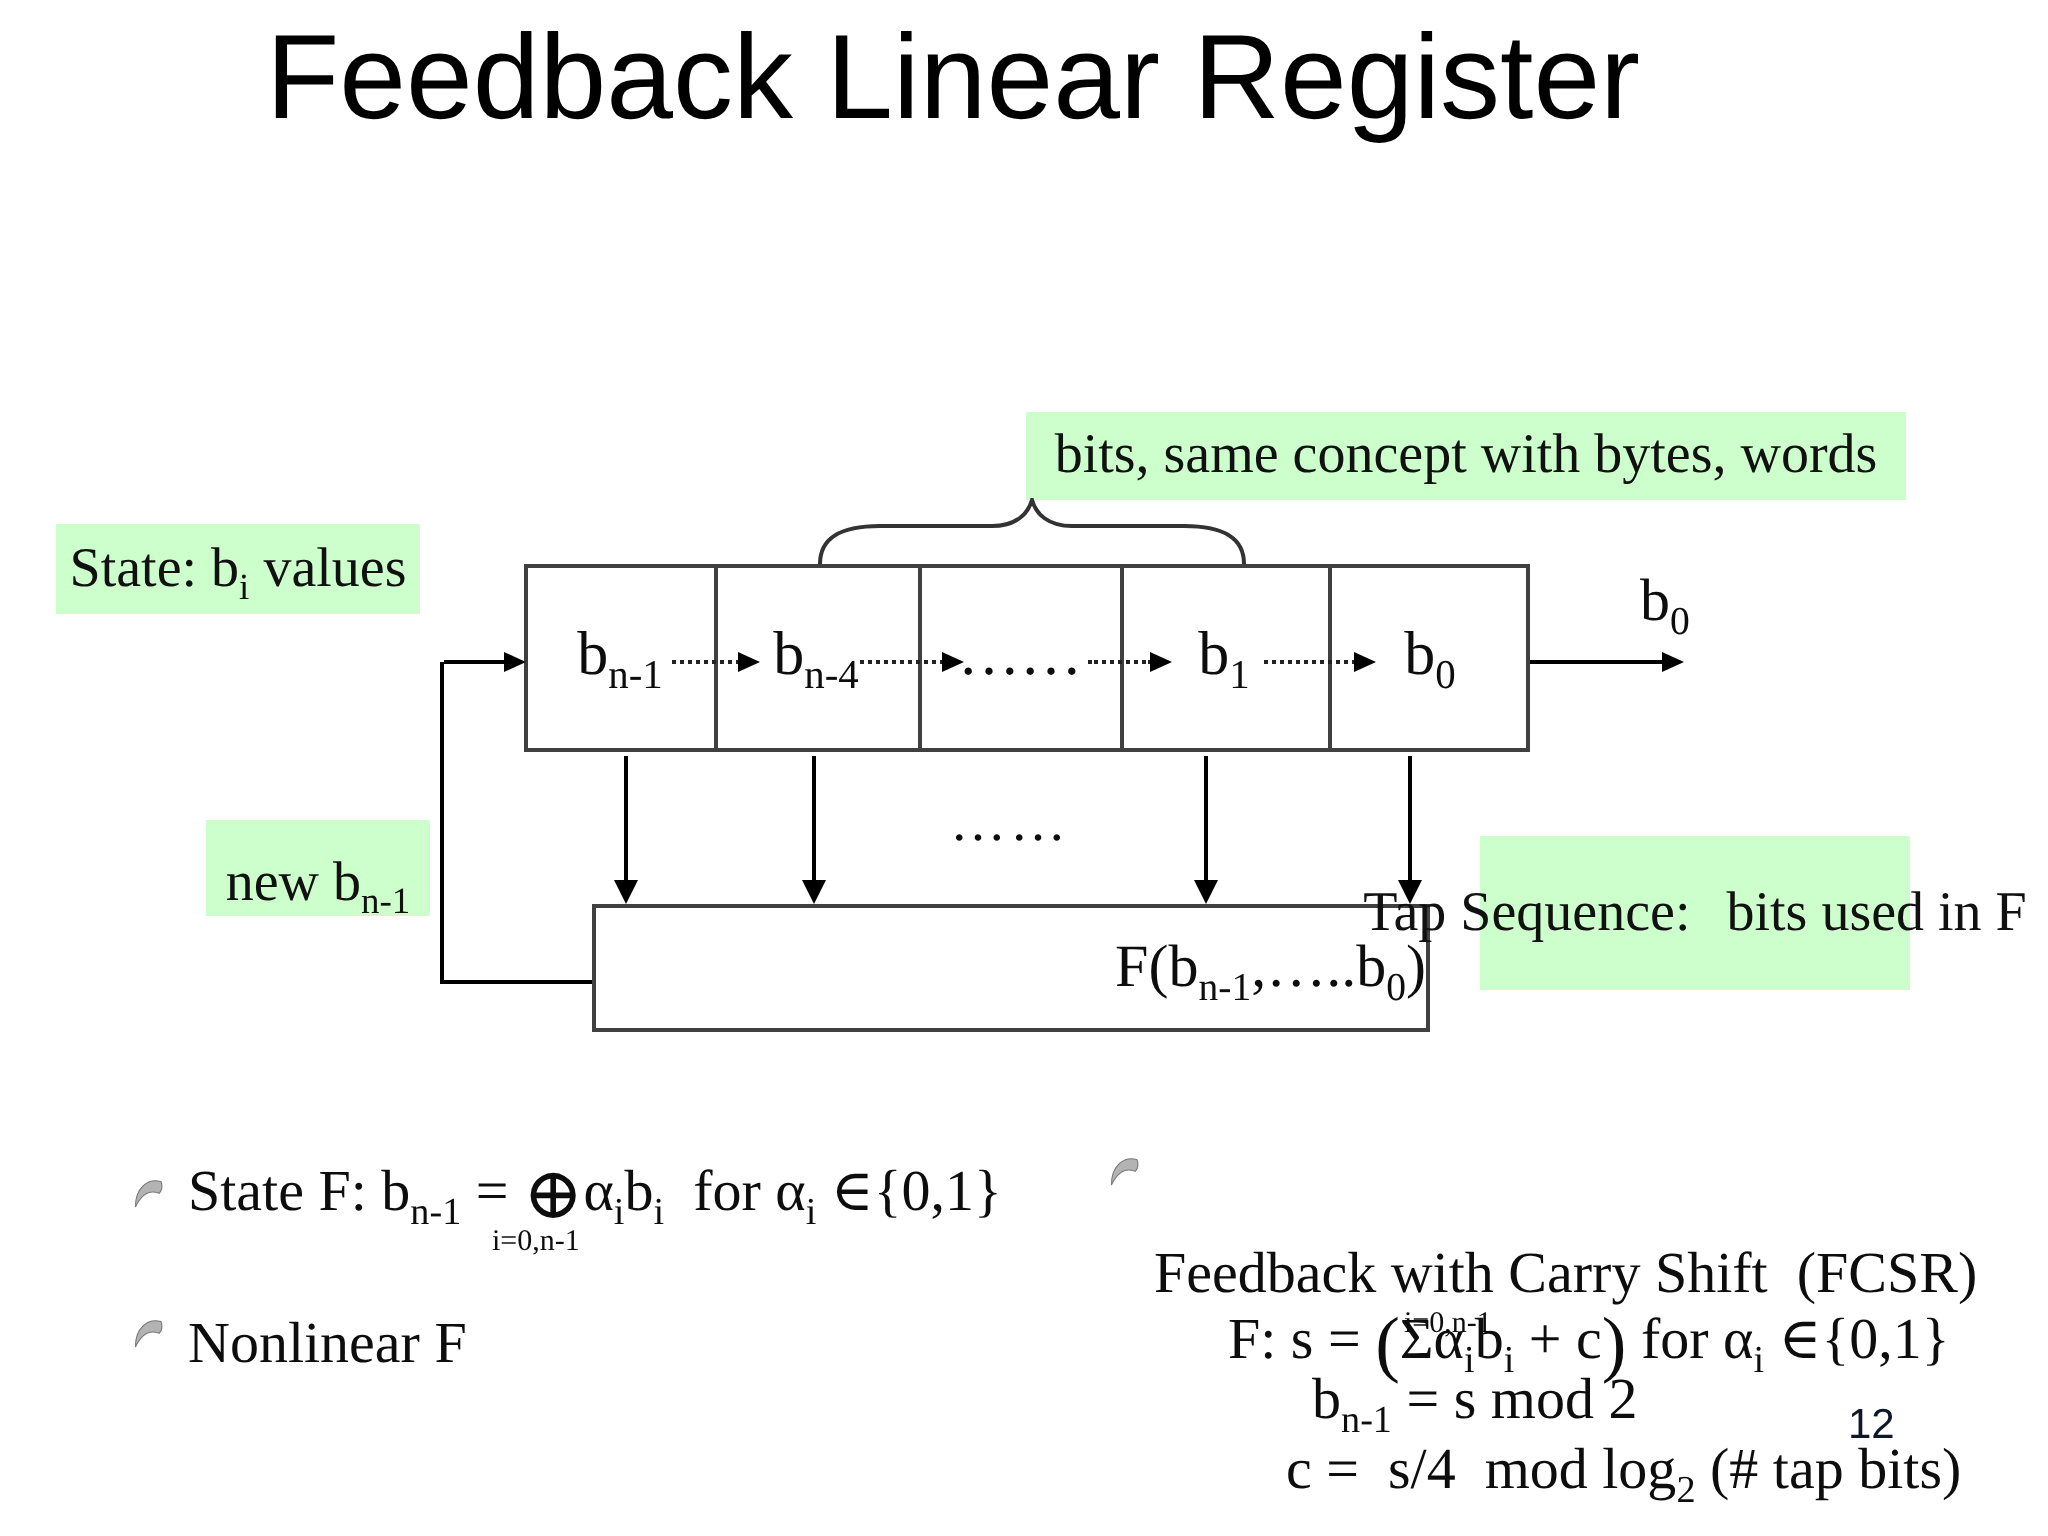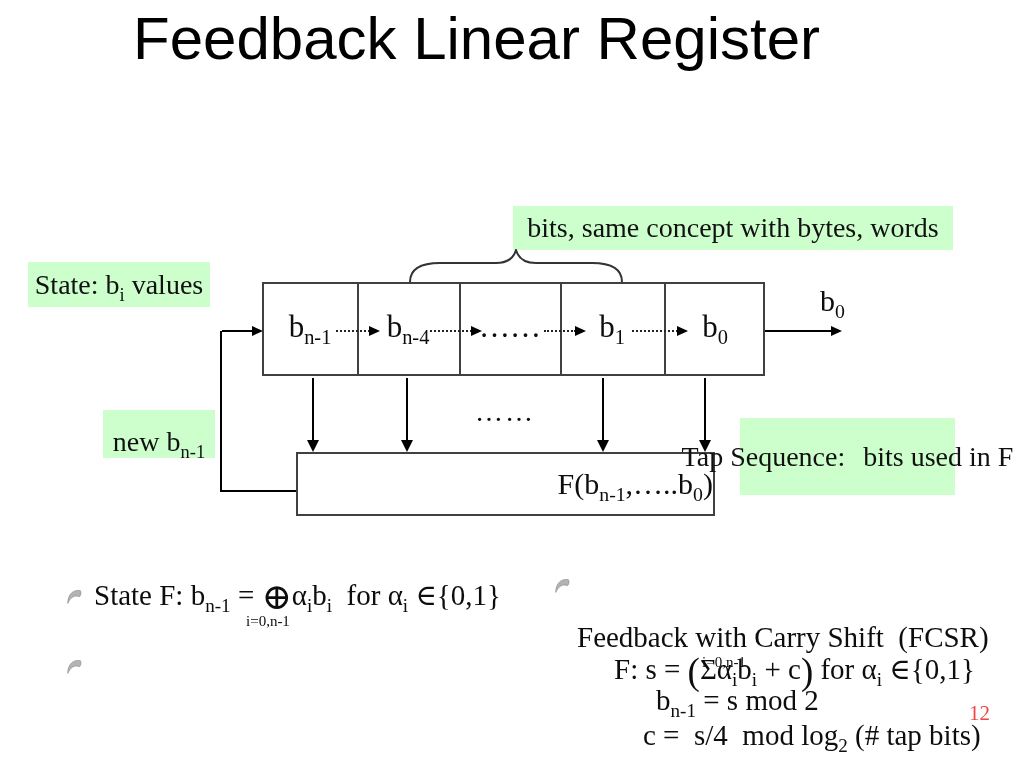--- a/index.html
+++ b/index.html
@@ -64,22 +64,22 @@
   .under1         { left:246px; top:613px; font-size:15px; }
   .line-nonlinear { left:94px;  top:656px; }
   .line-fcsr      { left:577px; top:575px;margin-top:46px; }
   .line-fformula  { left:614px; top:616px;margin-top:36px; }
   .under2         { left:702px; top:654px; font-size:15px; }
   .line-bn1       { left:656px; top:684px; }
   .line-c         { left:643px; top:719px; }
   .oplus { font-size:36px; line-height:0; vertical-align:-4px; }
   .bigp  { font-size:37px; line-height:0; vertical-align:-5px; }
   .page-num {
-    position:absolute; left:969px; top:701px; font-size:21px;
-    font-family:Liberation Serif, serif; color:#ef4444;
+    position:absolute; left:924px; top:701px; font-size:21px;
+    font-family:Liberation Sans, sans-serif; color:#0f172a;
   }
 </style>
 </head>
 <body>
 
 <div class="slide">
 
   <h1 class="title">Feedback Linear Register</h1>
 
   <div class="green-box box-bits">
@@ -150,20 +150,21 @@
 
   <svg class="bullet" style="left:66px; top:589px" viewBox="0 0 20 20">
     <path d="M17,2 C9,0 2,6 2,17 C6,9 10,7 16,9 C18,7 18,4 17,2 Z" fill="#b3b3b3" stroke="#777" stroke-width="0.6"></path>
   </svg>
   <div class="txt line-linear"><span class="t">State F: b</span><sub class="s">n-1</sub><span class="t"> = </span><span class="oplus">⊕</span><span class="t">α</span><sub class="s">i</sub><span class="t">b</span><sub class="s">i</sub><span class="t">  for α</span><sub class="s">i</sub><span class="t"> ∈{0,1}</span></div>
   <div class="txt under1">i=0,n-1</div>
 
   <svg class="bullet" style="left:66px; top:659px" viewBox="0 0 20 20">
     <path d="M17,2 C9,0 2,6 2,17 C6,9 10,7 16,9 C18,7 18,4 17,2 Z" fill="#b3b3b3" stroke="#777" stroke-width="0.6"></path>
   </svg>
+  <div class="txt line-nonlinear">Nonlinear F</div>
 
   <svg class="bullet" style="left:554px; top:578px" viewBox="0 0 20 20">
     <path d="M17,2 C9,0 2,6 2,17 C6,9 10,7 16,9 C18,7 18,4 17,2 Z" fill="#b3b3b3" stroke="#777" stroke-width="0.6"></path>
   </svg>
   <div class="txt line-fcsr">Feedback with Carry Shift  (FCSR)</div>
 
   <div class="txt line-fformula"><span class="t">F: s = </span><span class="bigp">(</span><span class="t">Σα</span><sub class="s">i</sub><span class="t">b</span><sub class="s">i</sub><span class="t"> + c</span><span class="bigp">)</span><span class="t"> for α</span><sub class="s">i</sub><span class="t"> ∈{0,1}</span></div>
   <div class="txt under2">i=0,n-1</div>
 
   <div class="txt line-bn1"><span class="t">b</span><sub class="s">n-1</sub><span class="t"> = s mod 2</span></div>

